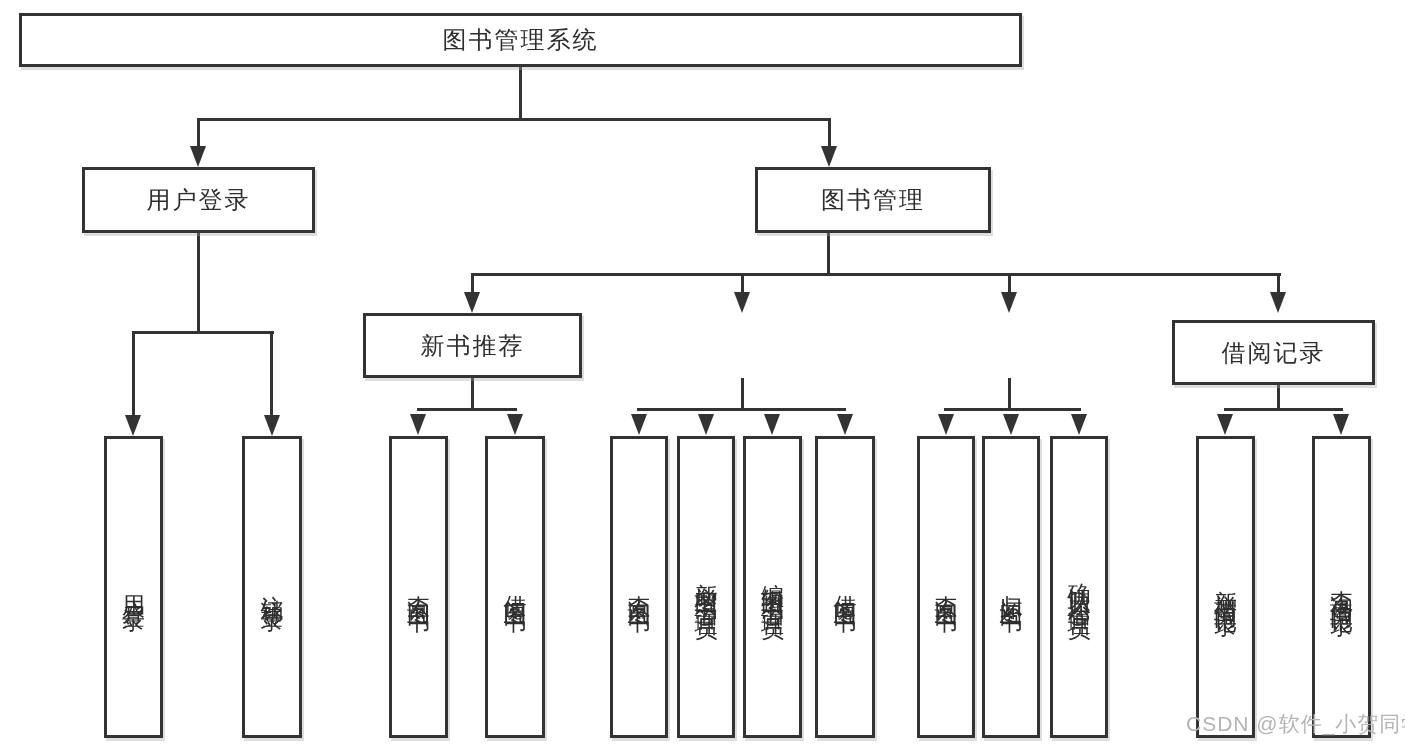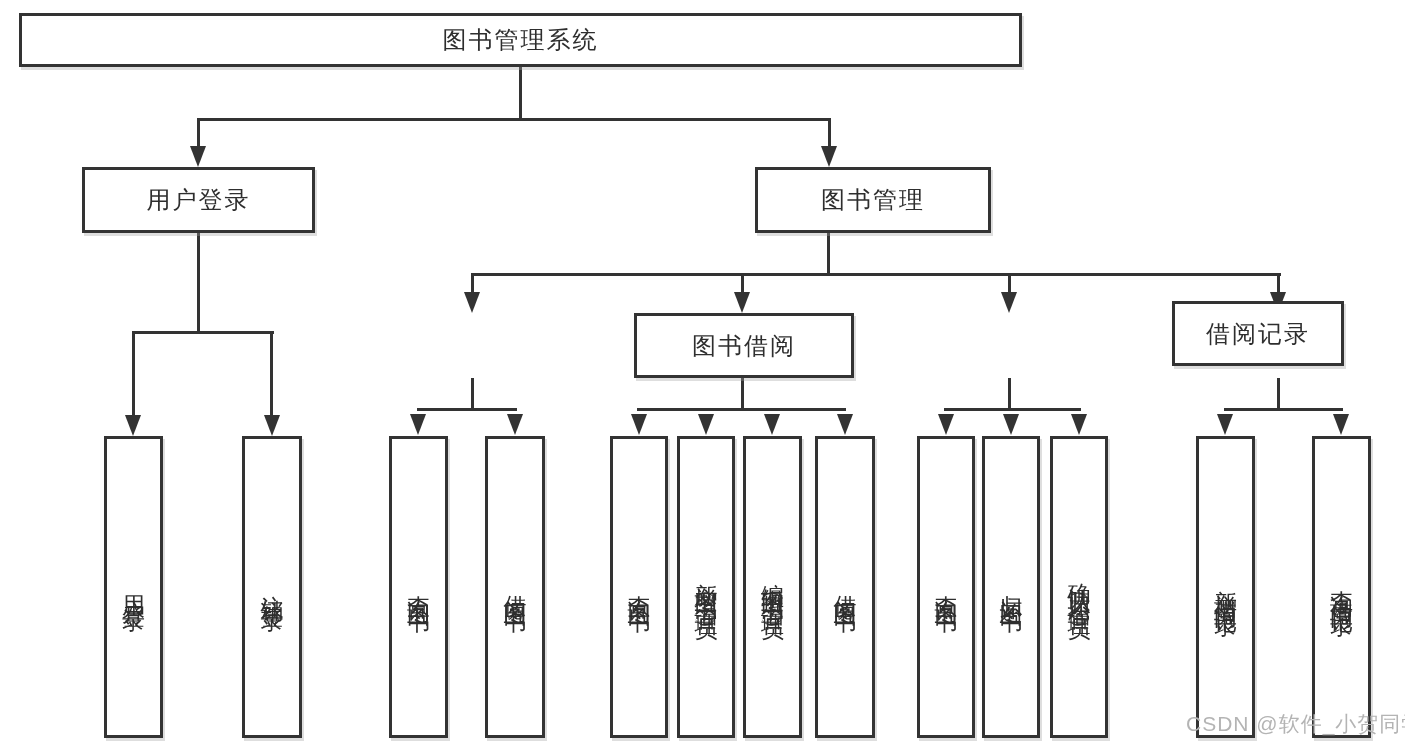--- a/index.html
+++ b/index.html
@@ -74,22 +74,22 @@
   <div class="line" style="left:471px;top:273px;width:810px;height:3px;"></div>
   <div class="line" style="left:471px;top:273px;width:3px;height:20px;"></div>
   <div class="arrow" style="left:464px;top:292px;"></div>
   <div class="line" style="left:741px;top:273px;width:3px;height:20px;"></div>
   <div class="arrow" style="left:734px;top:292px;"></div>
   <div class="line" style="left:1008px;top:273px;width:3px;height:20px;"></div>
   <div class="arrow" style="left:1001px;top:292px;"></div>
   <div class="line" style="left:1277px;top:273px;width:3px;height:20px;"></div>
   <div class="arrow" style="left:1270px;top:292px;"></div>
 
-  <div class="box hbox" style="left:634px;top:313px;width:220px;height:65px;">图书借阅</div>
-  <div class="box hbox" style="left:1172px;top:301px;width:172px;height:65px;text-align:center;">借阅记录</div>
+  <div class="box hbox" style="left:363px;top:313px;width:219px;height:65px;">新书推荐</div>
+  <div class="box hbox" style="left:1172px;top:320px;width:203px;height:65px;text-align:center;">借阅记录</div>
 
   <div class="line" style="left:471px;top:378px;width:3px;height:32px;"></div>
   <div class="line" style="left:417px;top:408px;width:100px;height:3px;"></div>
   <div class="arrow" style="left:410px;top:414px;"></div>
   <div class="arrow" style="left:507px;top:414px;"></div>
 
   <div class="line" style="left:741px;top:378px;width:3px;height:32px;"></div>
   <div class="line" style="left:637px;top:408px;width:209px;height:3px;"></div>
   <div class="arrow" style="left:631px;top:414px;"></div>
   <div class="arrow" style="left:698px;top:414px;"></div>

